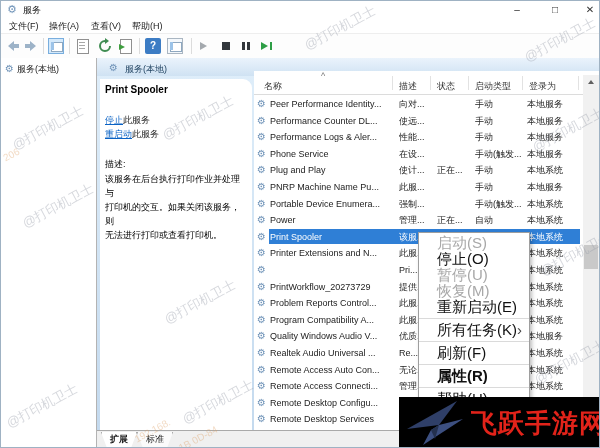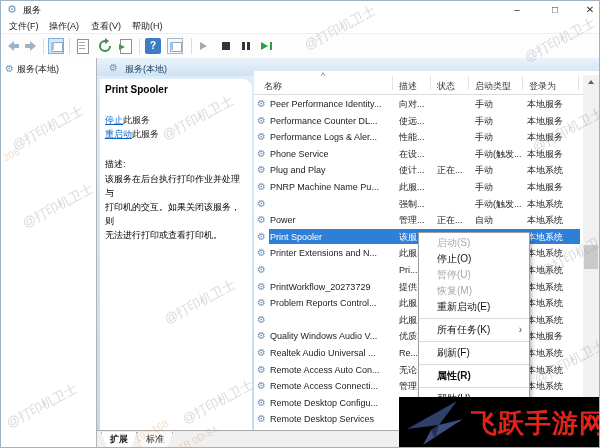--- a/index.html
+++ b/index.html
@@ -95,21 +95,21 @@
 
   
   .list-bottom{position:absolute;left:96px;right:0;bottom:16px;height:1px;background:#a9a9a9;}
   .tabbar{position:absolute;left:96px;right:0;bottom:0;height:16px;background:#f0f0f0;}
   .tab{position:relative;display:inline-block;margin-top:1px;padding:1px 8px 0 8px;height:14px;background:#fbfbfb;border:1px solid #9a9a9a;border-top:none;clip-path:polygon(0 0,100% 0,calc(100% - 6px) 100%,6px 100%);}
   .tab.active{font-weight:bold;background:#fff;}
   .tab-wrap{position:absolute;left:4px;top:0;}
 
   
   .ctxmenu{position:absolute;left:417px;top:231px;width:110px;background:#fff;border:1px solid #9e9e9e;box-shadow:2px 2px 4px rgba(0,0,0,.25);z-index:40;padding:2px 0;}
-  .menu-item{position:relative;height:16px;line-height:16px;padding-left:18px;color:#111;font-size:10px;}
+  .menu-item{position:relative;height:16px;line-height:16px;padding-left:18px;color:#111;font-size:15px;}
   .menu-item.disabled{color:#a8a8a8;}
   .menu-item.bold{font-weight:bold;}
   .menu-item.sep_after{border-bottom:1px solid #dadada;margin-bottom:3px;padding-bottom:2px;height:17px;}
   .mi-arrow{position:absolute;right:7px;top:0;color:#444;}
 
   
   .logo{position:absolute;left:398px;top:396px;width:202px;height:52px;background:#000000;z-index:60;}
   .logo-text{position:absolute;left:72px;top:9px;font-size:26px;font-weight:bold;color:#e2231a;letter-spacing:1px;white-space:nowrap;}
   .logo-icon{position:absolute;left:6px;top:2px;}
 
@@ -286,20 +286,21 @@
               <span class="cell c-name">PNRP Machine Name Pu...</span>
               <span class="cell c-desc">此服...</span>
               <span class="cell c-status"></span>
               <span class="cell c-startup">手动</span>
               <span class="cell c-logon">本地服务</span>
             </div>
 
             <div class="row">
 
               <span class="cell gear">⚙</span>
+              <span class="cell c-name">Portable Device Enumera...</span>
               <span class="cell c-desc">强制...</span>
               <span class="cell c-status"></span>
               <span class="cell c-startup">手动(触发...</span>
               <span class="cell c-logon">本地系统</span>
             </div>
 
             <div class="row">
 
               <span class="cell gear">⚙</span>
               <span class="cell c-name">Power</span>
@@ -354,20 +355,21 @@
               <span class="cell c-name">Problem Reports Control...</span>
               <span class="cell c-desc">此服...</span>
               <span class="cell c-status"></span>
               <span class="cell c-startup"></span>
               <span class="cell c-logon">本地系统</span>
             </div>
 
             <div class="row">
 
               <span class="cell gear">⚙</span>
+              <span class="cell c-name">Program Compatibility A...</span>
               <span class="cell c-desc">此服...</span>
               <span class="cell c-status"></span>
               <span class="cell c-startup"></span>
               <span class="cell c-logon">本地系统</span>
             </div>
 
             <div class="row">
 
               <span class="cell gear">⚙</span>
               <span class="cell c-name">Quality Windows Audio V...</span>

